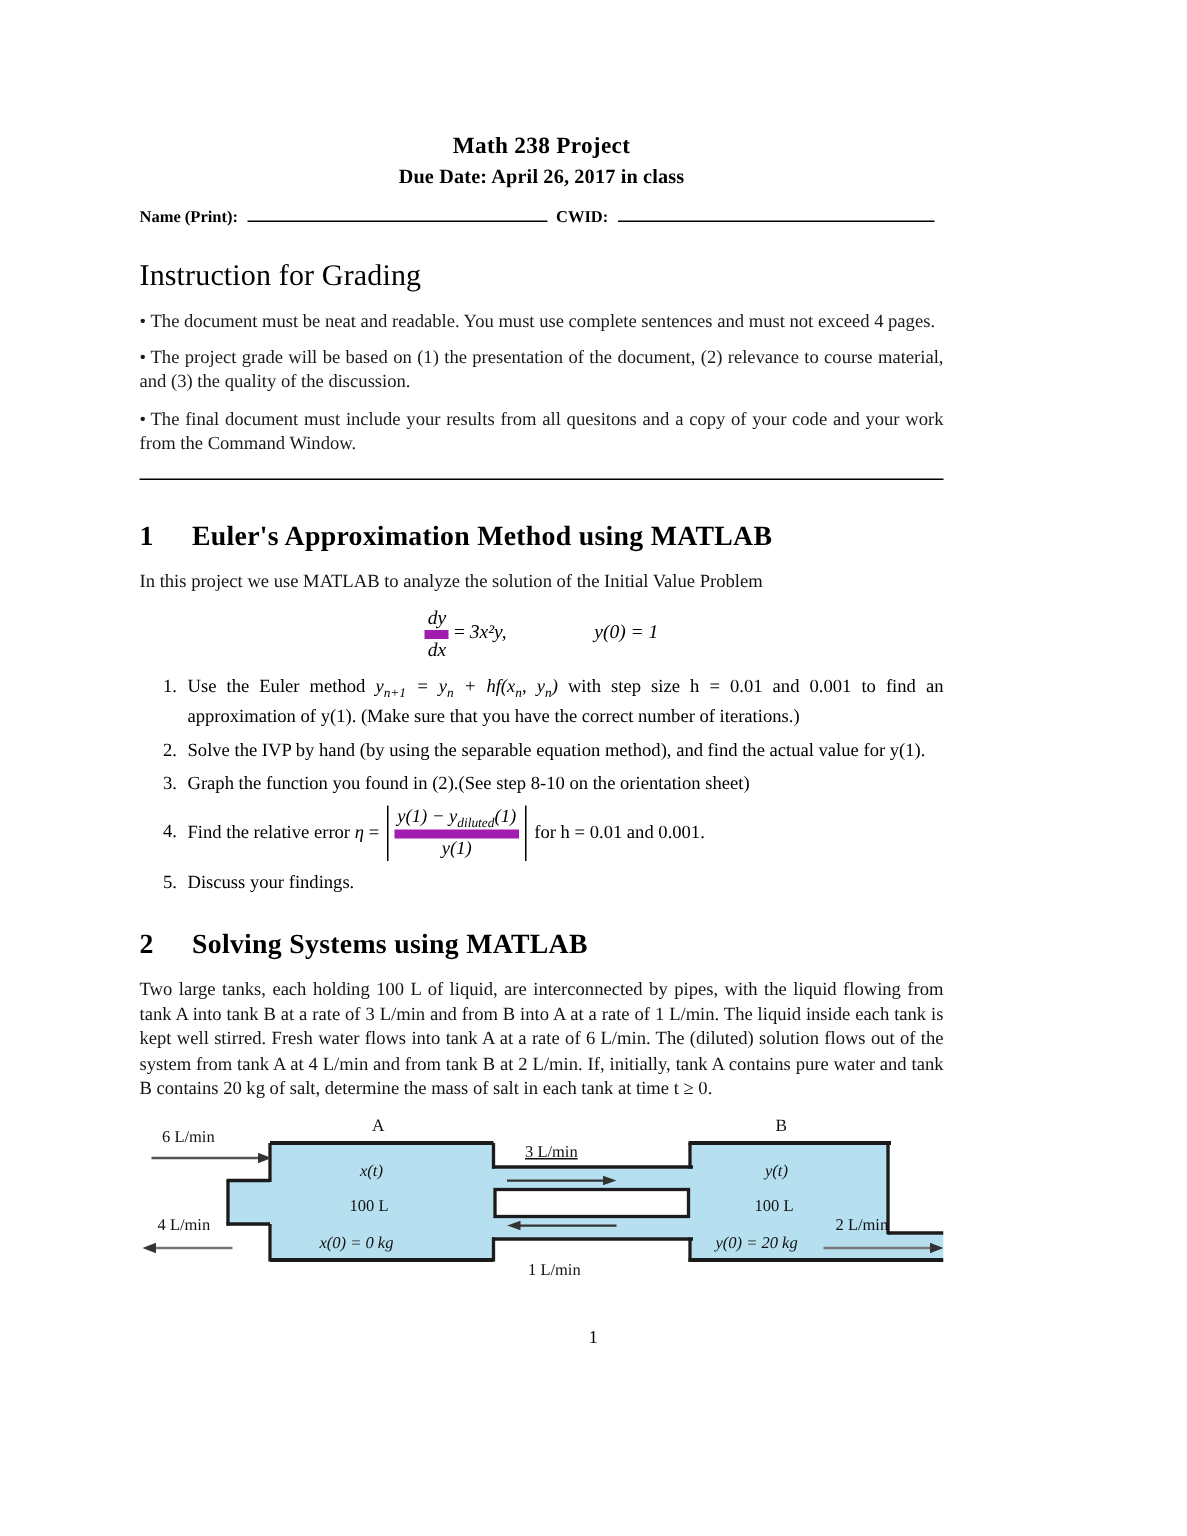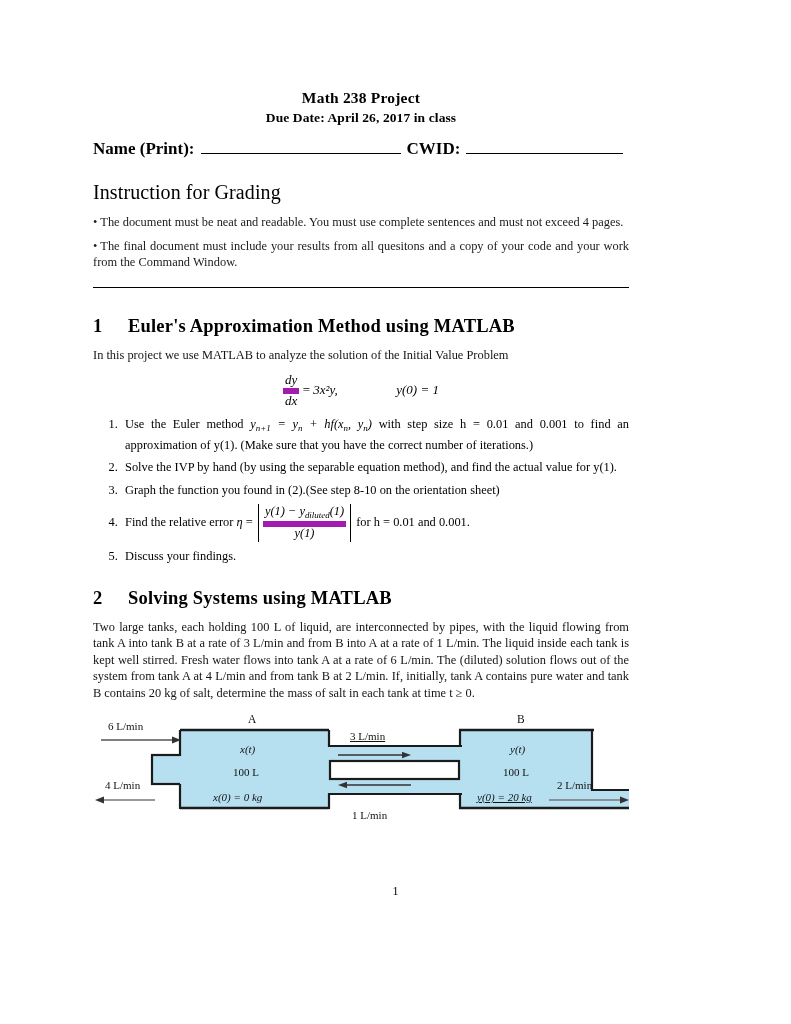--- a/index.html
+++ b/index.html
@@ -41,21 +41,21 @@
     font-weight: bold;
     font-size: 13.5px;
     line-height: 18px;
     margin-top: 1px;
     letter-spacing: 0.1px;
   }
   .namerow {
     display: flex;
     align-items: baseline;
     font-weight: bold;
-    font-size: 17px;
+    font-size: 11px;
     margin-top: 12px;
     white-space: nowrap;
     justify-content: space-between;
   }
   .namerow .lbl { flex: 0 0 auto; }
   .rule-fill {
     flex: 1 1 auto;
     border-bottom: 1px solid #000;
     margin: 0 6px 3px 6px;
     height: 0;
@@ -184,20 +184,23 @@
       <span class="lbl">Name (Print):</span>
       <span class="rule-fill short"></span>
       <span class="lbl">CWID:</span>
       <span class="rule-fill long"></span>
     </div>
 
     <h1 class="inst">Instruction for Grading</h1>
 
     <p class="bullet-p">
       <span class="bt">•</span><span>The document must be neat and readable. You must use complete sentences and must not exceed 4 pages.</span>
+    </p>
+    <p class="bullet-p">
+      <span class="bt">•</span><span>The project grade will be based on (1) the presentation of the document, (2) relevance to course material, and (3) the quality of the discussion.</span>
     </p>
     <p class="bullet-p">
       <span class="bt">•</span><span>The final document must include your results from all quesitons and a copy of your code and your work from the Command Window.</span>
     </p>
 
     <hr class="divider">
 
     <h2 class="sec" style="margin-top:28px;">
       <span class="num">1</span>
       <span>Euler's Approximation Method using MATLAB</span>
@@ -311,19 +314,19 @@
 
       <span class="dg-label" style="left:257px; top:17px;text-decoration:underline;">3 L/min</span>
       <span class="dg-label" style="left:259px; top:96px;">1 L/min</span>
 
       <span class="dg-label ital" style="left:147px; top:30px;">x(t)</span>
       <span class="dg-label" style="left:140px; top:53px;">100 L</span>
       <span class="dg-label ital" style="left:120px; top:78px;">x(0) = 0 kg</span>
 
       <span class="dg-label ital" style="left:417px; top:30px;">y(t)</span>
       <span class="dg-label" style="left:410px; top:53px;">100 L</span>
-      <span class="dg-label ital" style="left:384px; top:78px;text-decoration:underline;">y(0) = 20 kg</span>
+      <span class="dg-label ital" style="left:384px; top:78px;">y(0) = 20 kg</span>
     </div>
 
   </div>
 
   <div class="pageno">1</div>
 </div>
 
 </body></html>

